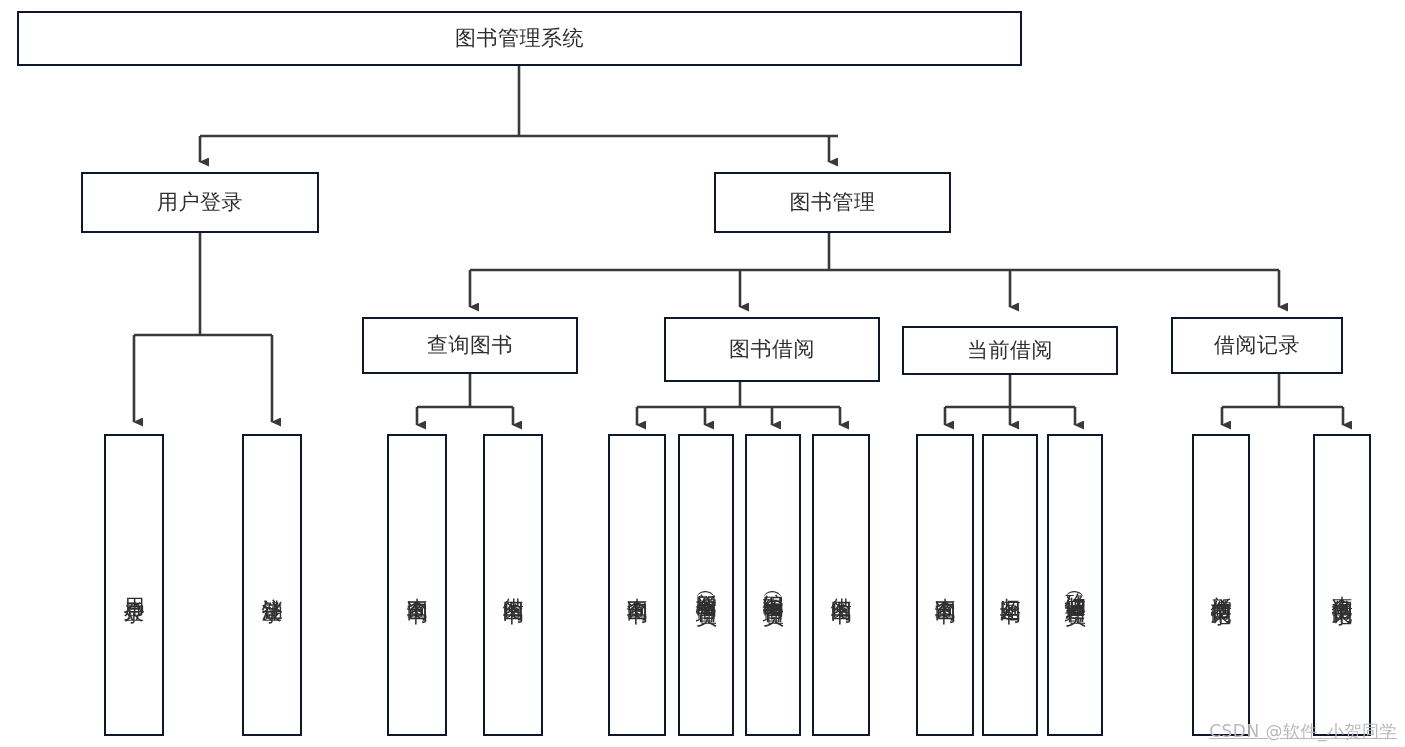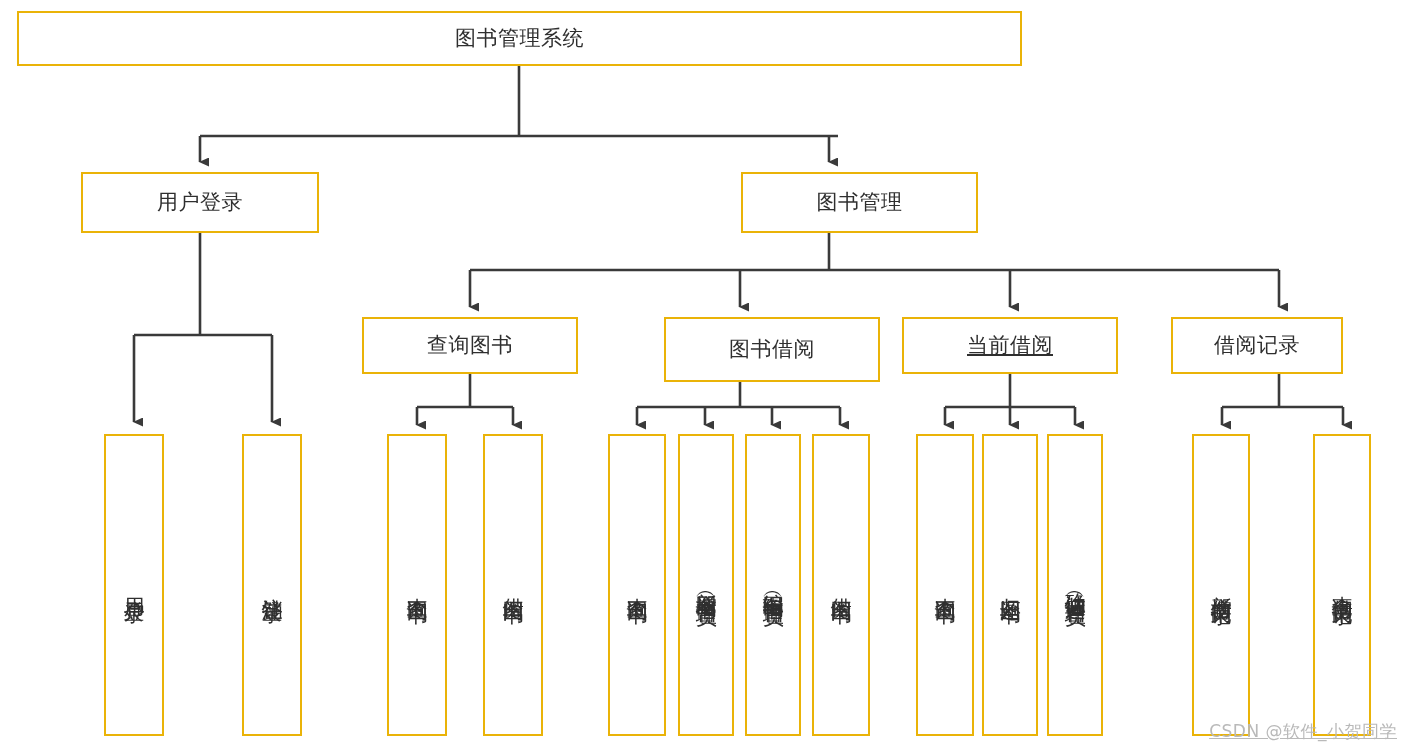--- a/index.html
+++ b/index.html
@@ -23,21 +23,21 @@
     left: 0;
     top: 0;
     width: 1405px;
     height: 747px;
     pointer-events: none;
   }
   .node {
     position: absolute;
     box-sizing: border-box;
     background: #ffffff;
-    border: 2px solid #eab308;
+    border: 2px solid #0f172a;
     display: flex;
     align-items: center;
     justify-content: center;
     color: #2f2f2f;
     letter-spacing: 0.5px;
   }
   .node.horizontal {
     writing-mode: horizontal-tb;
     font-size: 21px;
     line-height: 1.1;
@@ -130,33 +130,33 @@
   </svg>
 
   <div class="node horizontal" style="left:17px; top:11px; width:1005px; height:55px;">
     <span class="node-label">图书管理系统</span>
   </div>
 
   <div class="node horizontal" style="left:81px; top:172px; width:238px; height:61px;">
     <span class="node-label">用户登录</span>
   </div>
 
-  <div class="node horizontal" style="left:741px; top:172px; width:237px; height:61px;">
+  <div class="node horizontal" style="left:714px; top:172px; width:237px; height:61px;">
     <span class="node-label">图书管理</span>
   </div>
 
   <div class="node horizontal" style="left:362px; top:317px; width:216px; height:57px;">
     <span class="node-label">查询图书</span>
   </div>
 
   <div class="node horizontal" style="left:664px; top:317px; width:216px; height:65px;">
     <span class="node-label">图书借阅</span>
   </div>
 
-  <div class="node horizontal" style="left:902px; top:317px; width:216px; height:57px;text-decoration:underline;">
+  <div class="node horizontal" style="left:902px; top:326px; width:216px; height:49px;">
     <span class="node-label">当前借阅</span>
   </div>
 
   <div class="node horizontal" style="left:1171px; top:317px; width:172px; height:57px;">
     <span class="node-label">借阅记录</span>
   </div>
 
   <div class="node vertical" style="left:104px; top:434px; width:60px; height:302px;">
     <span class="node-label">用户登录</span>
   </div>

